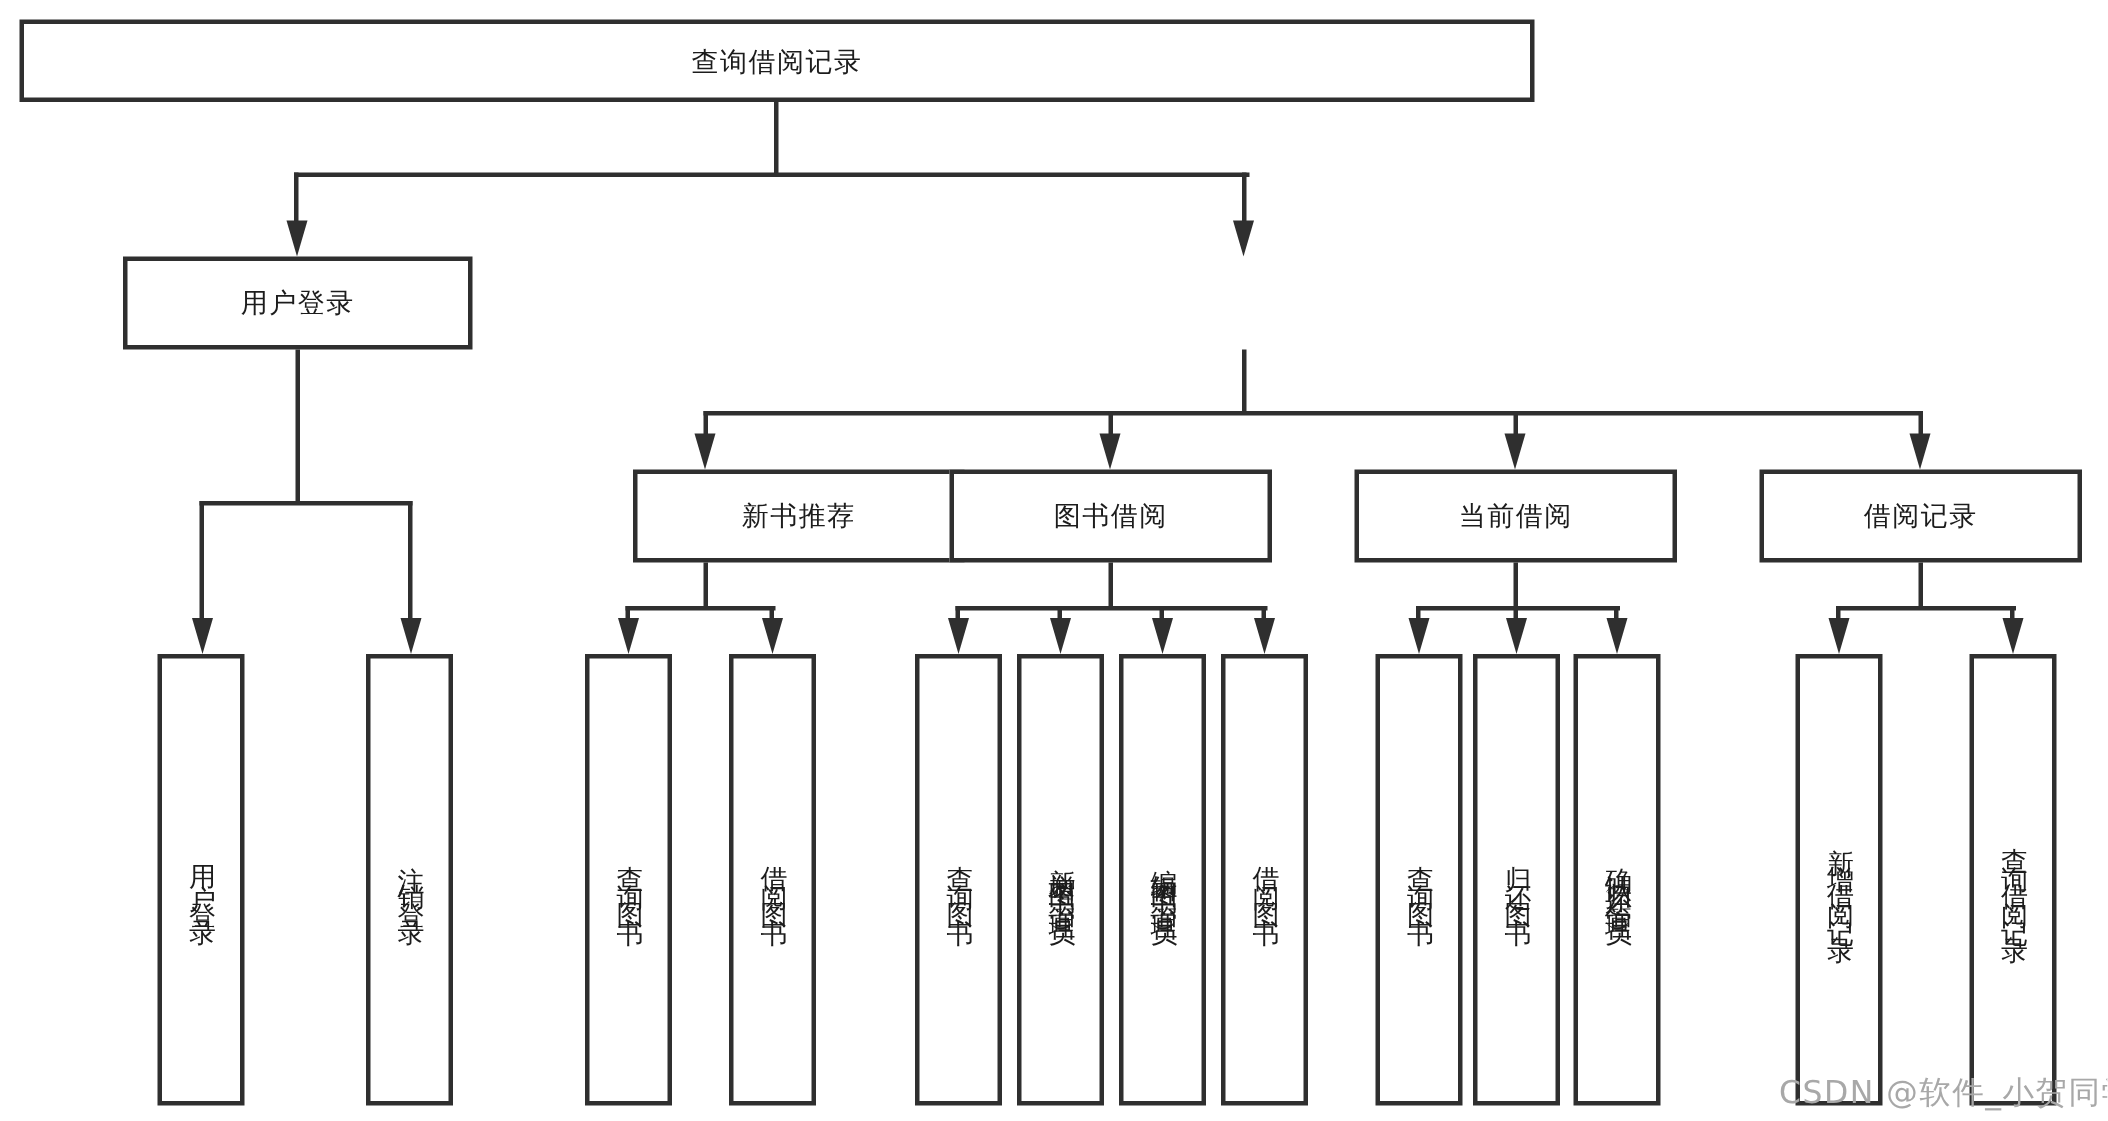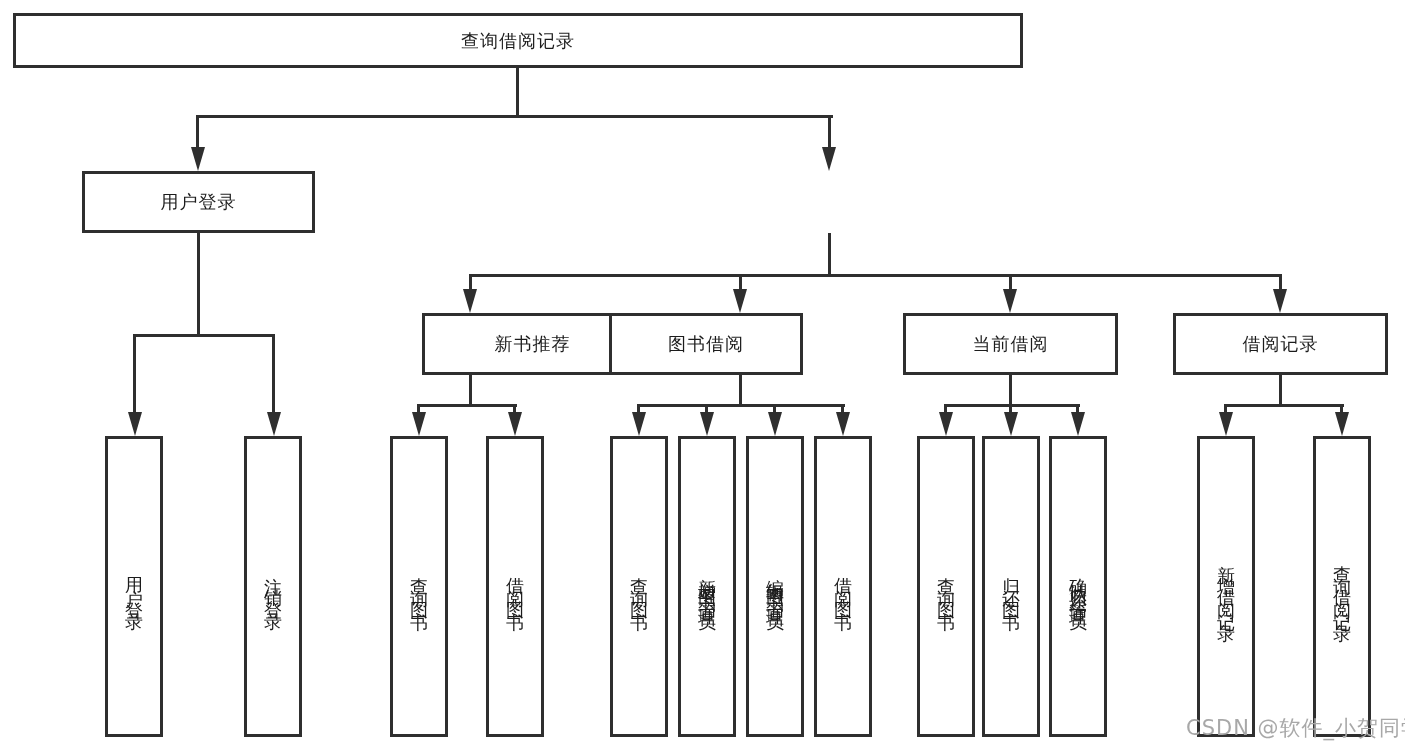--- a/index.html
+++ b/index.html
@@ -62,21 +62,21 @@
   #v-m-c1 { left: 469px;  top: 274px; width: 3px; height: 16px; }
   #v-m-c2 { left: 739px;  top: 274px; width: 3px; height: 16px; }
   #v-m-c3 { left: 1009px; top: 274px; width: 3px; height: 16px; }
   #v-m-c4 { left: 1279px; top: 274px; width: 3px; height: 16px; }
   #a-m-c1 { left: 463px;  top: 289px; }
   #a-m-c2 { left: 733px;  top: 289px; }
   #a-m-c3 { left: 1003px; top: 289px; }
   #a-m-c4 { left: 1273px; top: 289px; }
   
   #rec-box  { left: 383px;  top: 313px; width: 221px; height: 62px; margin-left: 39px; }
-  #bor-box  { left: 609px;  top: 313px; width: 194px; height: 62px; }
+  #bor-box  { left: 633px;  top: 313px; width: 215px; height: 62px; }
   #cur-box  { left: 903px;  top: 313px; width: 215px; height: 62px; }
   #recd-box { left: 1173px; top: 313px; width: 215px; height: 62px; }
   #v-rec-out  { left: 469px;  top: 375px; width: 3px; height: 31px; }
   #v-bor-out  { left: 739px;  top: 375px; width: 3px; height: 31px; }
   #v-cur-out  { left: 1009px; top: 375px; width: 3px; height: 31px; }
   #v-recd-out { left: 1279px; top: 375px; width: 3px; height: 31px; }
   #h-rec  { left: 417px;  top: 404px; width: 100px; height: 3px; }
   #h-bor  { left: 637px;  top: 404px; width: 208px; height: 3px; }
   #h-cur  { left: 944px;  top: 404px; width: 136px; height: 3px; }
   #h-recd { left: 1224px; top: 404px; width: 120px; height: 3px; }

